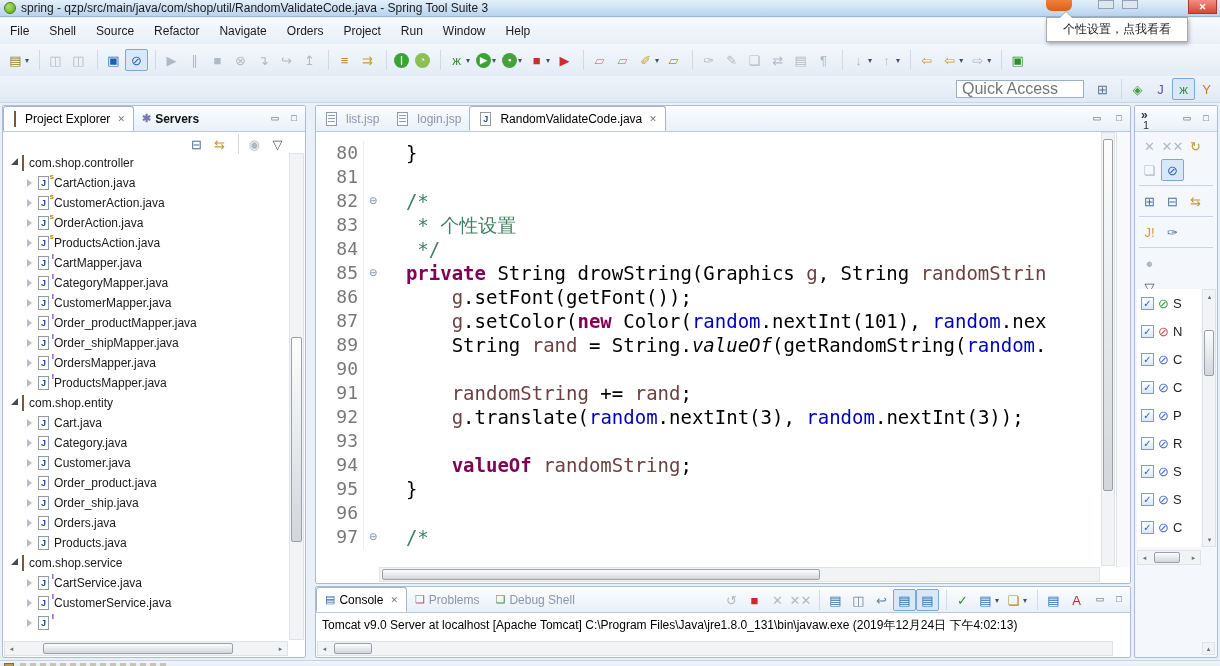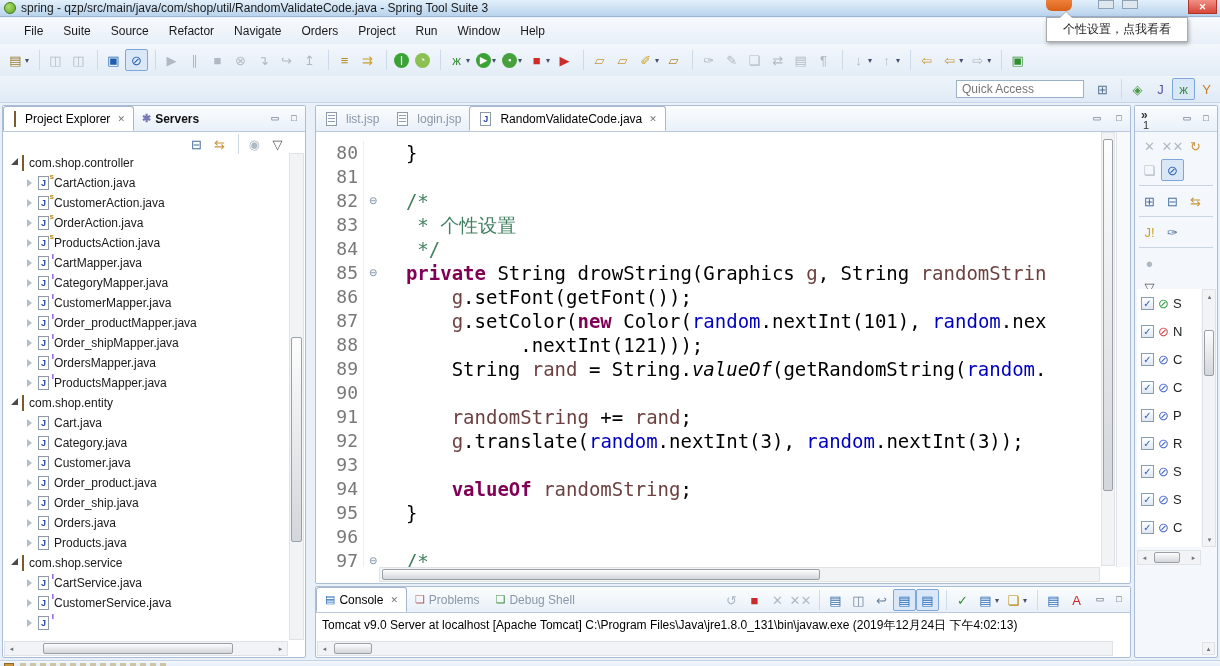--- a/index.html
+++ b/index.html
@@ -8,34 +8,34 @@
     width:1220px; height:666px; overflow:hidden; position:relative;
     font-family:"Liberation Sans", sans-serif; font-size:12px;
     background:#e9f0f8; color:#1a1a1a;
   }
   
   .titlebar { position:absolute; left:0; top:0; right:0; height:17px;
     background:linear-gradient(#e3f0fb,#b9d3ec); border-bottom:1px solid #9ab6d4;
     display:flex; align-items:center; gap:5px; padding-left:4px; font-size:12px; }
   .appicon { width:12px; height:12px; border-radius:50%; background:radial-gradient(circle at 35% 35%, #aede6a, #5da524); border:1px solid #3f7d18; }
   .menubar { position:absolute; left:0; top:18px; right:0; height:26px;
-    background:linear-gradient(#f7fafd,#e8eff8); display:flex; align-items:center; padding-left:14px; }
+    background:linear-gradient(#f7fafd,#e8eff8); display:flex; align-items:center; padding-left:0; }
   .menu-item { padding:4px 9px; border:1px solid transparent; }
   .toolbar1 { position:absolute; left:0; top:44px; right:0; height:32px;
     background:linear-gradient(#f3f7fc,#e3ecf6); display:flex; align-items:center; padding-left:4px; }
   .toolbar2 { position:absolute; left:0; top:76px; right:0; height:27px;
     background:linear-gradient(#eef4fa,#e0eaf5); border-bottom:1px solid #c7d5e6; }
   .tbtn { display:inline-flex; align-items:center; height:22px; padding:0 2px; border:1px solid transparent; border-radius:2px; cursor:default; }
   .tbtn .gly { width:17px; height:17px; display:inline-flex; align-items:center; justify-content:center; font-size:13px; color:#44506a; }
   .gly.cir { border-radius:50%; width:15px; height:15px; font-size:9px; font-weight:bold; }
   .tbtn.dis .gly { color:#afb9c4 !important; }
   .tbtn.sel { background:#d9e7f7; border-color:#7da7d9; }
   .dd { font-size:8px; color:#44506a; margin-left:1px; }
   .tsep { width:6px; height:20px; border-right:1px solid #cfdae8; margin:0 4px 0 2px; }
-  .qa-input { position:absolute; right:136px; top:4px; width:128px; height:18px; border:1px solid #9ab0c8; font-size:12px; padding:1px 5px; color:#444; background:#fff; }
+  .qa-input { position:absolute; right:136px; top:4px; width:128px; height:18px; border:1px solid #9ab0c8; font-size:16px; padding:1px 5px; color:#444; background:#fff; }
   .persp { position:absolute; right:2px; top:2px; display:flex; align-items:center; }
   
   .panel { position:absolute; background:#fff; border:1px solid #a9bdd6; border-radius:2px; }
   .ptabs { position:absolute; left:0; top:0; right:0; height:26px;
     background:linear-gradient(#fbfdfe,#e9f0f9); border-bottom:1px solid #b9c8da; display:flex; align-items:flex-end; }
   .ptab { height:25px; display:inline-flex; align-items:center; gap:4px; padding:0 8px; color:#8a97a8; font-size:12px; white-space:nowrap; }
   .ptab.active { background:#fff; border:1px solid #a6b6cc; border-bottom:1px solid #fff; color:#000; border-top-left-radius:3px; border-top-right-radius:3px; }
   .ptab.boldtab { font-weight:bold; color:#111; }
   .closex { font-size:9px; color:#777; margin-left:3px; }
   .wbtns { position:absolute; right:3px; top:5px; display:flex; gap:3px; }
@@ -105,21 +105,21 @@
 </head>
 <body>
 
 <div class="titlebar">
   <span class="appicon"></span>
   <span>spring - qzp/src/main/java/com/shop/util/RandomValidateCode.java - Spring Tool Suite 3</span>
 </div>
 
 <div class="menubar" id="menubar">
     <span class="menu-item">File</span>
-    <span class="menu-item">Suite</span>
+    <span class="menu-item">Shell</span>
     <span class="menu-item">Source</span>
     <span class="menu-item">Refactor</span>
     <span class="menu-item">Navigate</span>
     <span class="menu-item">Orders</span>
     <span class="menu-item">Project</span>
     <span class="menu-item">Run</span>
     <span class="menu-item">Window</span>
     <span class="menu-item">Help</span>
   </div>
 
@@ -559,25 +559,20 @@
         <span class="ln">86</span>
         <span class="fold"></span>
         <span class="ctext"><span class="pl">      </span><span class="var">g</span><span class="pl">.setFont(getFont());</span></span>
       </div>
       <div class="cline">
         <span class="ln">87</span>
         <span class="fold"></span>
         <span class="ctext"><span class="pl">      </span><span class="var">g</span><span class="pl">.setColor(</span><span class="kw">new</span><span class="pl"> Color(</span><span class="fld">random</span><span class="pl">.nextInt(101), </span><span class="fld">random</span><span class="pl">.nex</span></span>
       </div>
       <div class="cline">
-        <span class="ln">88</span>
-        <span class="fold"></span>
-        <span class="ctext"><span class="pl">            .nextInt(121)));</span></span>
-      </div>
-      <div class="cline">
         <span class="ln">89</span>
         <span class="fold"></span>
         <span class="ctext"><span class="pl">      String </span><span class="var">rand</span><span class="pl"> = String.</span><span class="st">valueOf</span><span class="pl">(getRandomString(</span><span class="fld">random</span><span class="pl">.</span></span>
       </div>
       <div class="cline">
         <span class="ln">90</span>
         <span class="fold"></span>
       </div>
       <div class="cline">
         <span class="ln">91</span>

